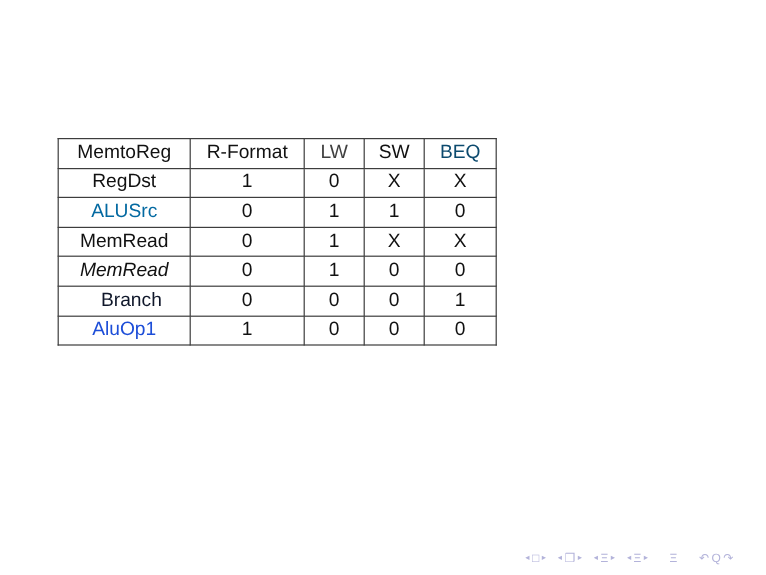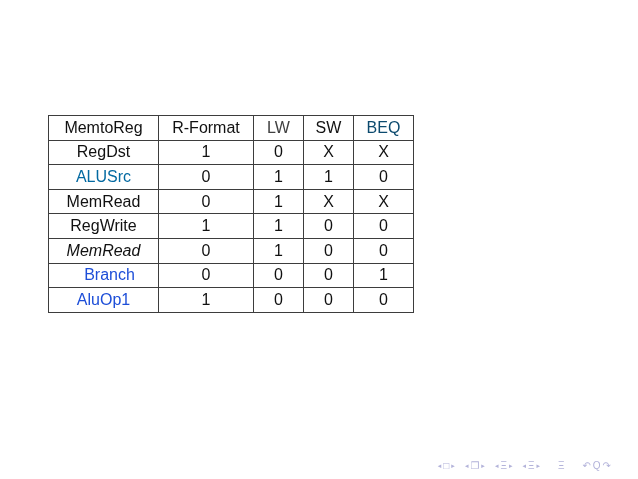--- a/index.html
+++ b/index.html
@@ -116,35 +116,28 @@
         <td style="border-color: rgb(61, 61, 61); color: rgb(17, 17, 17);">0</td>
       </tr>
       <tr>
         <td style="border-color: rgb(61, 61, 61); color: rgb(17, 17, 17);">MemRead</td>
         <td style="border-color: rgb(61, 61, 61); color: rgb(17, 17, 17);">0</td>
         <td style="border-color: rgb(61, 61, 61); color: rgb(17, 17, 17);">1</td>
         <td style="border-color: rgb(61, 61, 61); color: rgb(17, 17, 17);">X</td>
         <td style="border-color: rgb(61, 61, 61); color: rgb(17, 17, 17);">X</td>
       </tr>
       <tr>
-        <td style="border-color: rgb(61, 61, 61); color: rgb(17, 17, 17);">RegWrite</td>
-        <td style="border-color: rgb(61, 61, 61); color: rgb(17, 17, 17);">1</td>
-        <td style="border-color: rgb(61, 61, 61); color: rgb(17, 17, 17);">1</td>
-        <td style="border-color: rgb(61, 61, 61); color: rgb(17, 17, 17);">0</td>
-        <td style="border-color: rgb(61, 61, 61); color: rgb(17, 17, 17);">0</td>
-      </tr>
-      <tr>
         <td style="border-color: rgb(61, 61, 61); color: rgb(17, 17, 17); font-style: italic;">MemRead</td>
         <td style="border-color: rgb(61, 61, 61); color: rgb(17, 17, 17);">0</td>
         <td style="border-color: rgb(61, 61, 61); color: rgb(17, 17, 17);">1</td>
         <td style="border-color: rgb(61, 61, 61); color: rgb(17, 17, 17);">0</td>
         <td style="border-color: rgb(61, 61, 61); color: rgb(17, 17, 17);">0</td>
       </tr>
       <tr>
-        <td style="border-color: rgb(61, 61, 61); color: #1d4ed8; padding-left: 12px;">Branch</td>
+        <td style="border-color: rgb(61, 61, 61); color: #0f172a; padding-left: 12px;">Branch</td>
         <td style="border-color: rgb(61, 61, 61); color: rgb(17, 17, 17);">0</td>
         <td style="border-color: rgb(61, 61, 61); color: rgb(17, 17, 17);">0</td>
         <td style="border-color: rgb(61, 61, 61); color: rgb(17, 17, 17);">0</td>
         <td style="border-color: rgb(61, 61, 61); color: rgb(17, 17, 17);">1</td>
       </tr>
       <tr>
         <td style="border-color: rgb(61, 61, 61); color: #1d4ed8;">AluOp1</td>
         <td style="border-color: rgb(61, 61, 61); color: rgb(17, 17, 17);">1</td>
         <td style="border-color: rgb(61, 61, 61); color: rgb(17, 17, 17);">0</td>
         <td style="border-color: rgb(61, 61, 61); color: rgb(17, 17, 17);">0</td>

